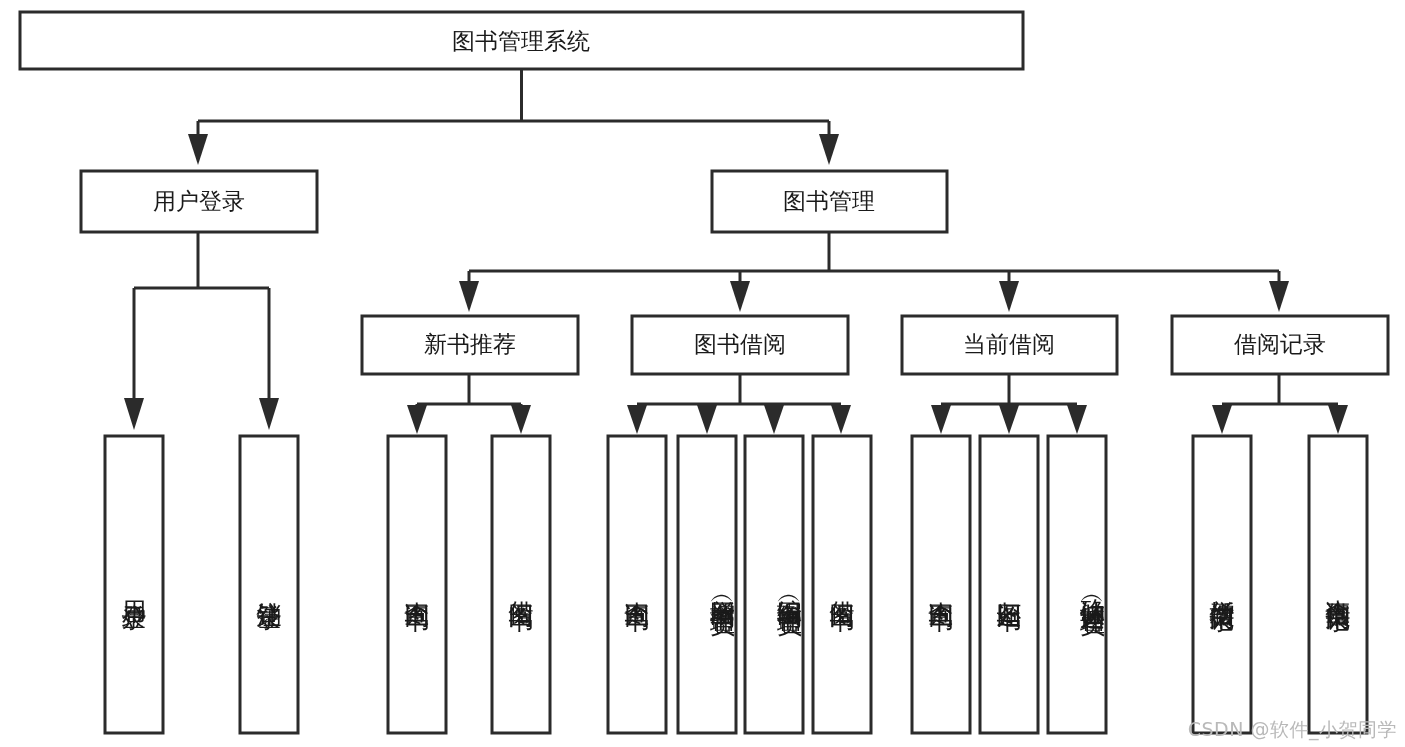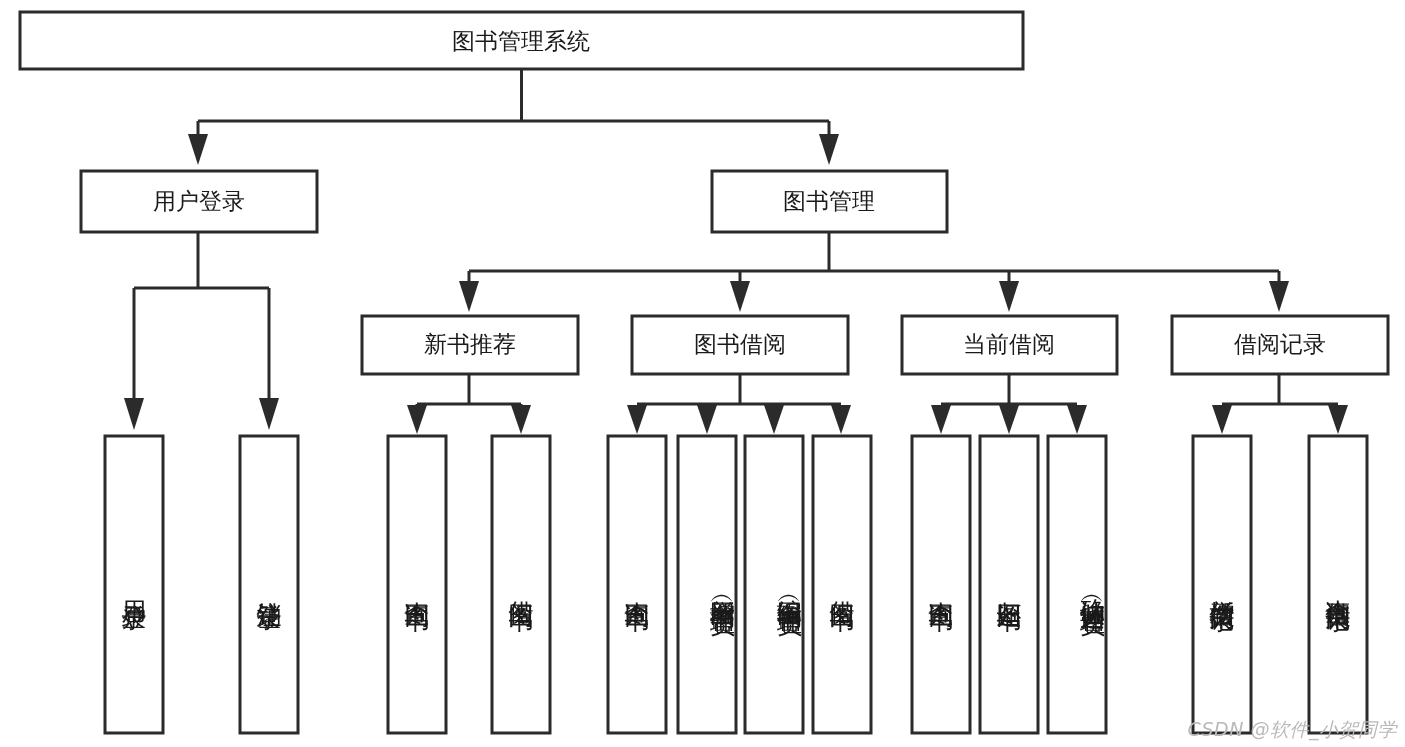--- a/index.html
+++ b/index.html
@@ -64,21 +64,20 @@
   }
   .watermark {
     position: absolute;
     right: 8px;
     bottom: 4px;
     font-family: "DejaVu Sans", "Liberation Sans", sans-serif;
     font-size: 19px;
     color: #b9b9b9;
     white-space: nowrap;
     letter-spacing: 0.5px;
-    font-style: italic;
   }
 </style>
 </head>
 <body>
 
 <div id="diagram-root">
 
   <svg class="flow" viewBox="0 0 1405 747">
 
     <g>

